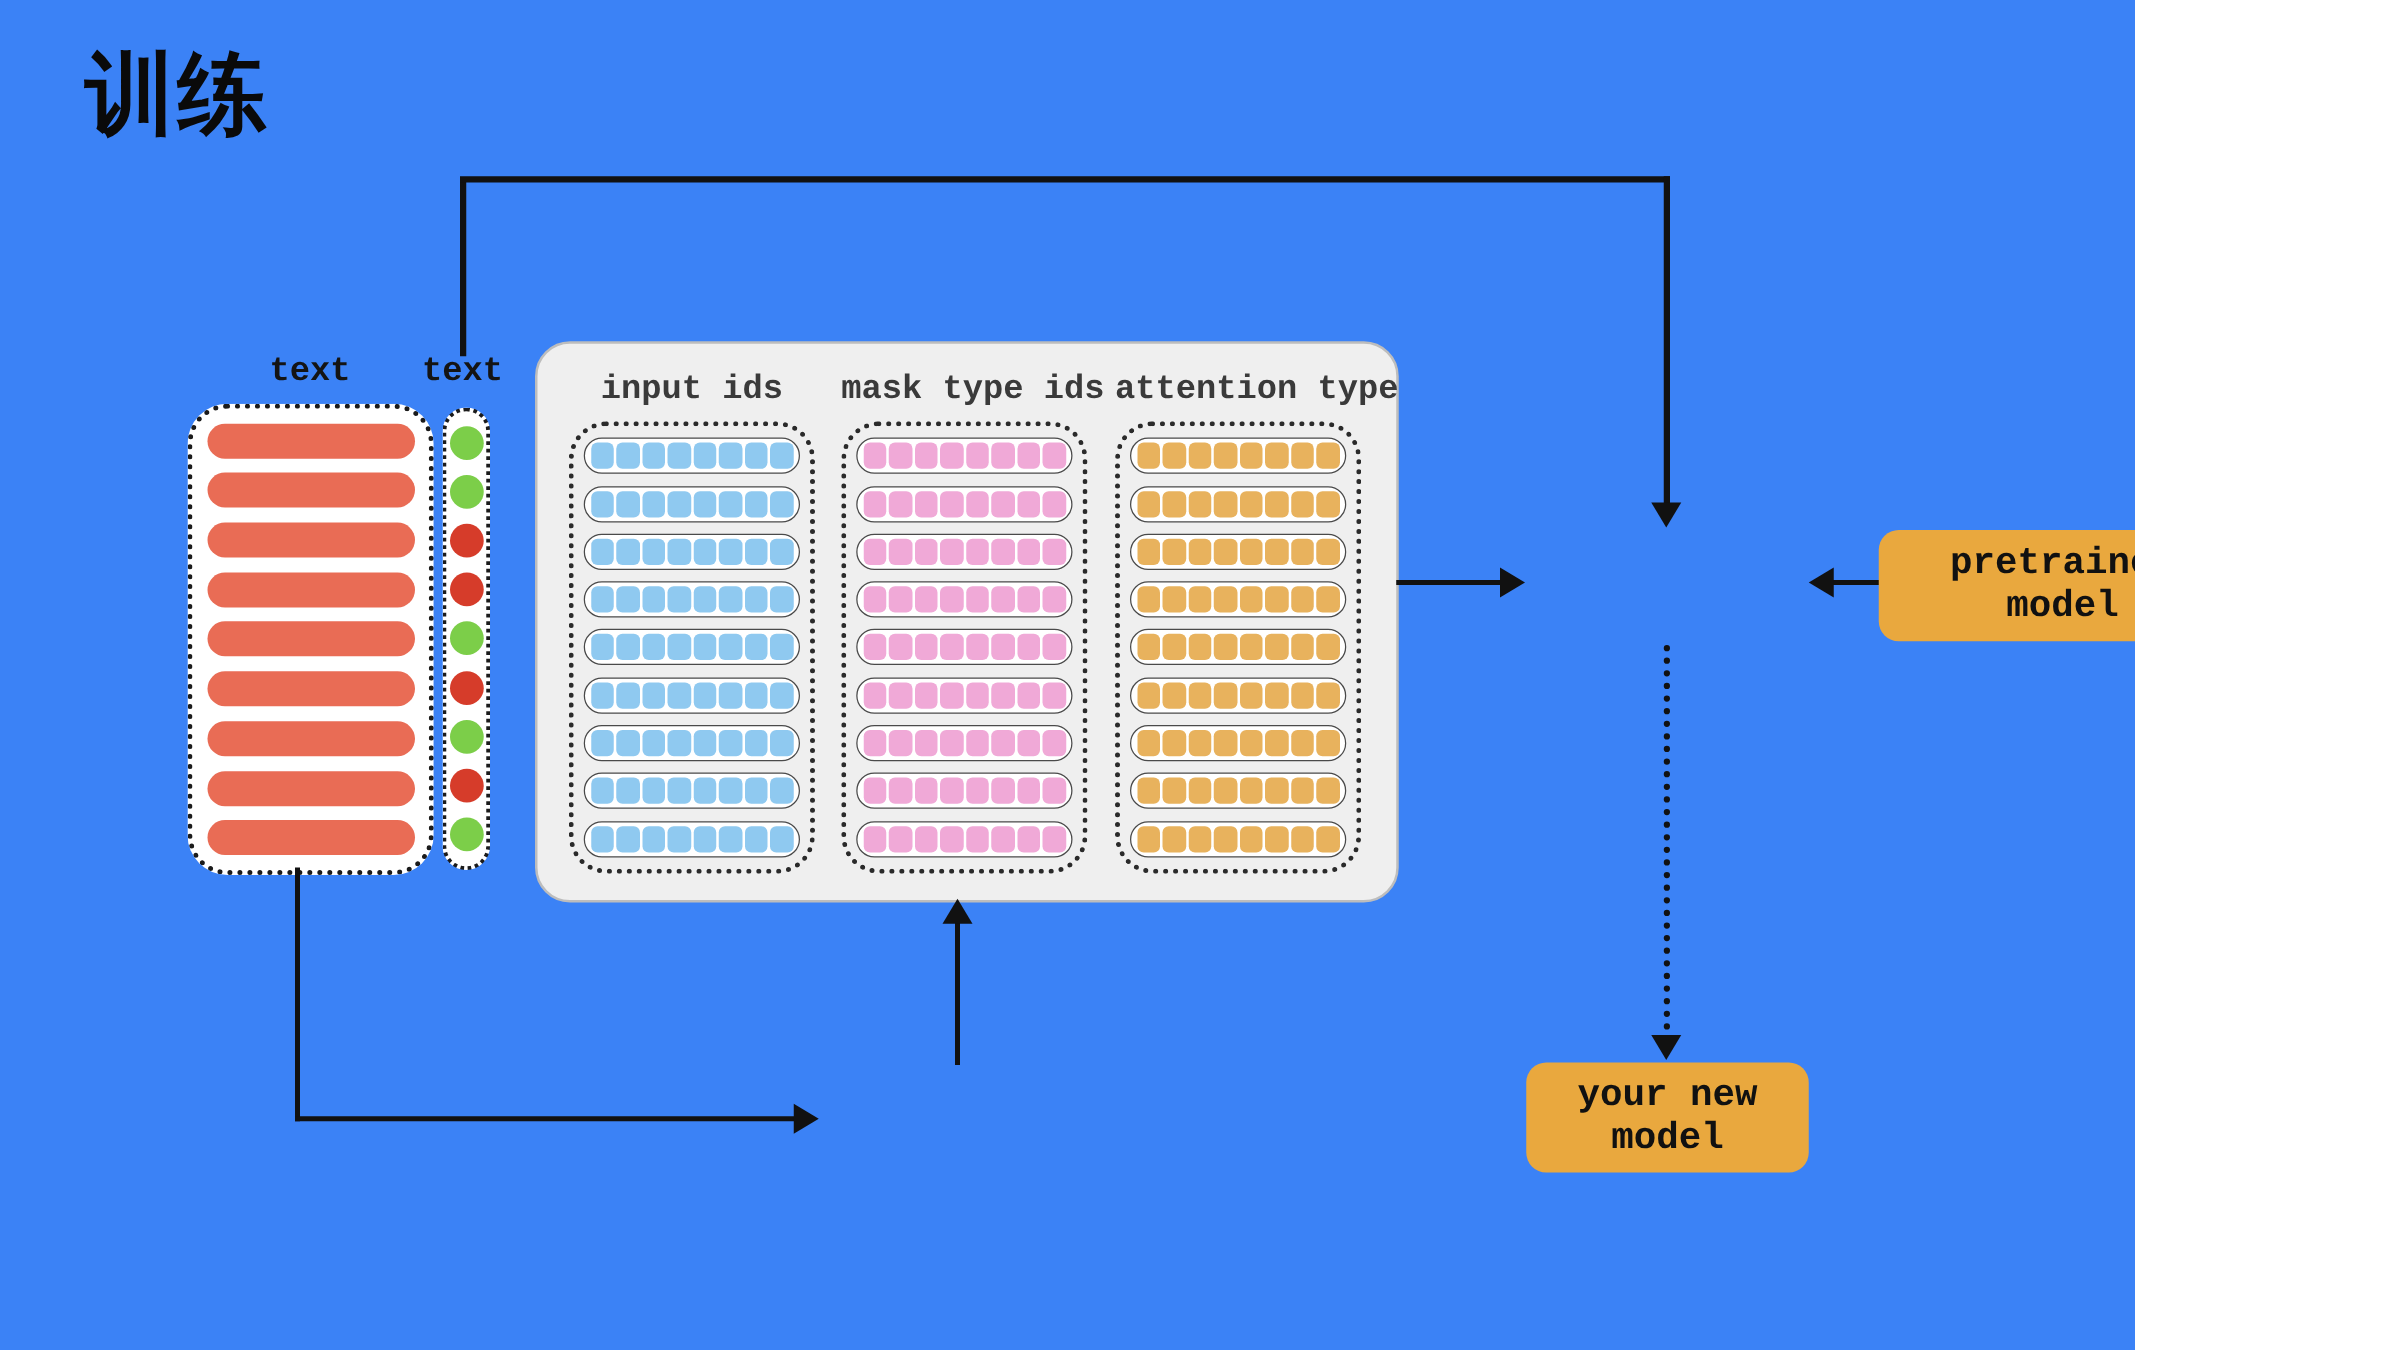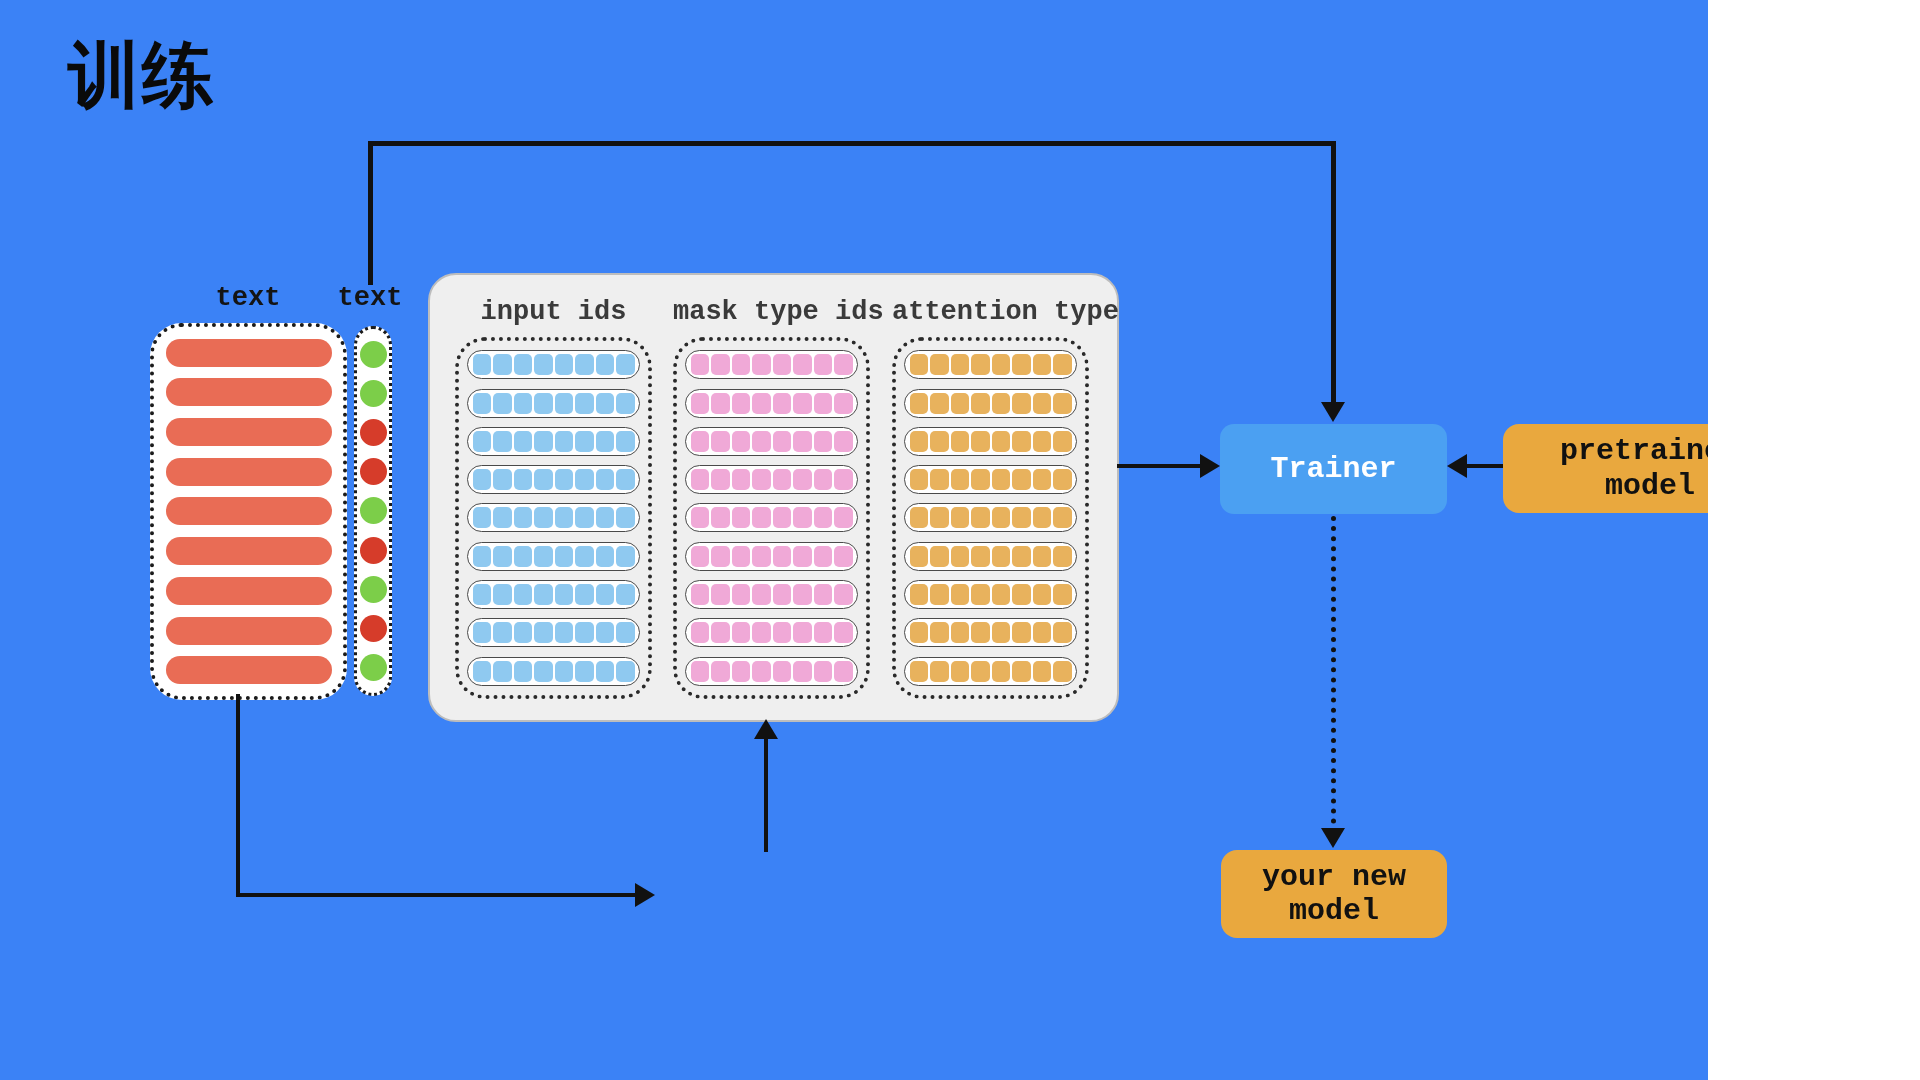--- a/index.html
+++ b/index.html
@@ -389,21 +389,20 @@
   <div class="vdotted" style="left:1331px;top:516px;height:318px;"></div>
   <div class="arrowhead ah-down" style="left:1321px;top:828px;"></div>
 
   <div class="vline" style="left:236px;top:694px;height:203px;width:4px;"></div>
   <div class="hline" style="left:236px;top:893px;width:402px;height:4px;"></div>
   <div class="arrowhead ah-right" style="left:635px;top:883px;"></div>
 
   <div class="vline" style="left:764px;top:738px;height:114px;width:4px;"></div>
   <div class="arrowhead ah-up" style="left:754px;top:719px;"></div>
 
-  <div class="node node-blue" id="node-trainer" style="background: rgb(75, 160, 242); color: rgb(255, 255, 255);">Trainer</div>
   <div class="node node-orange" id="node-pretrained" style="background: rgb(233, 168, 62); color: rgb(17, 17, 17); padding-left: 36px;">
       <span style="width:185px;">pretrained model</span>
     </div>
   <div class="node node-orange" id="node-newmodel" style="background: rgb(233, 168, 62); color: rgb(17, 17, 17);">
       <span style="width:165px;">your new model</span>
     </div>
 
 </div>
 
 </body></html>

